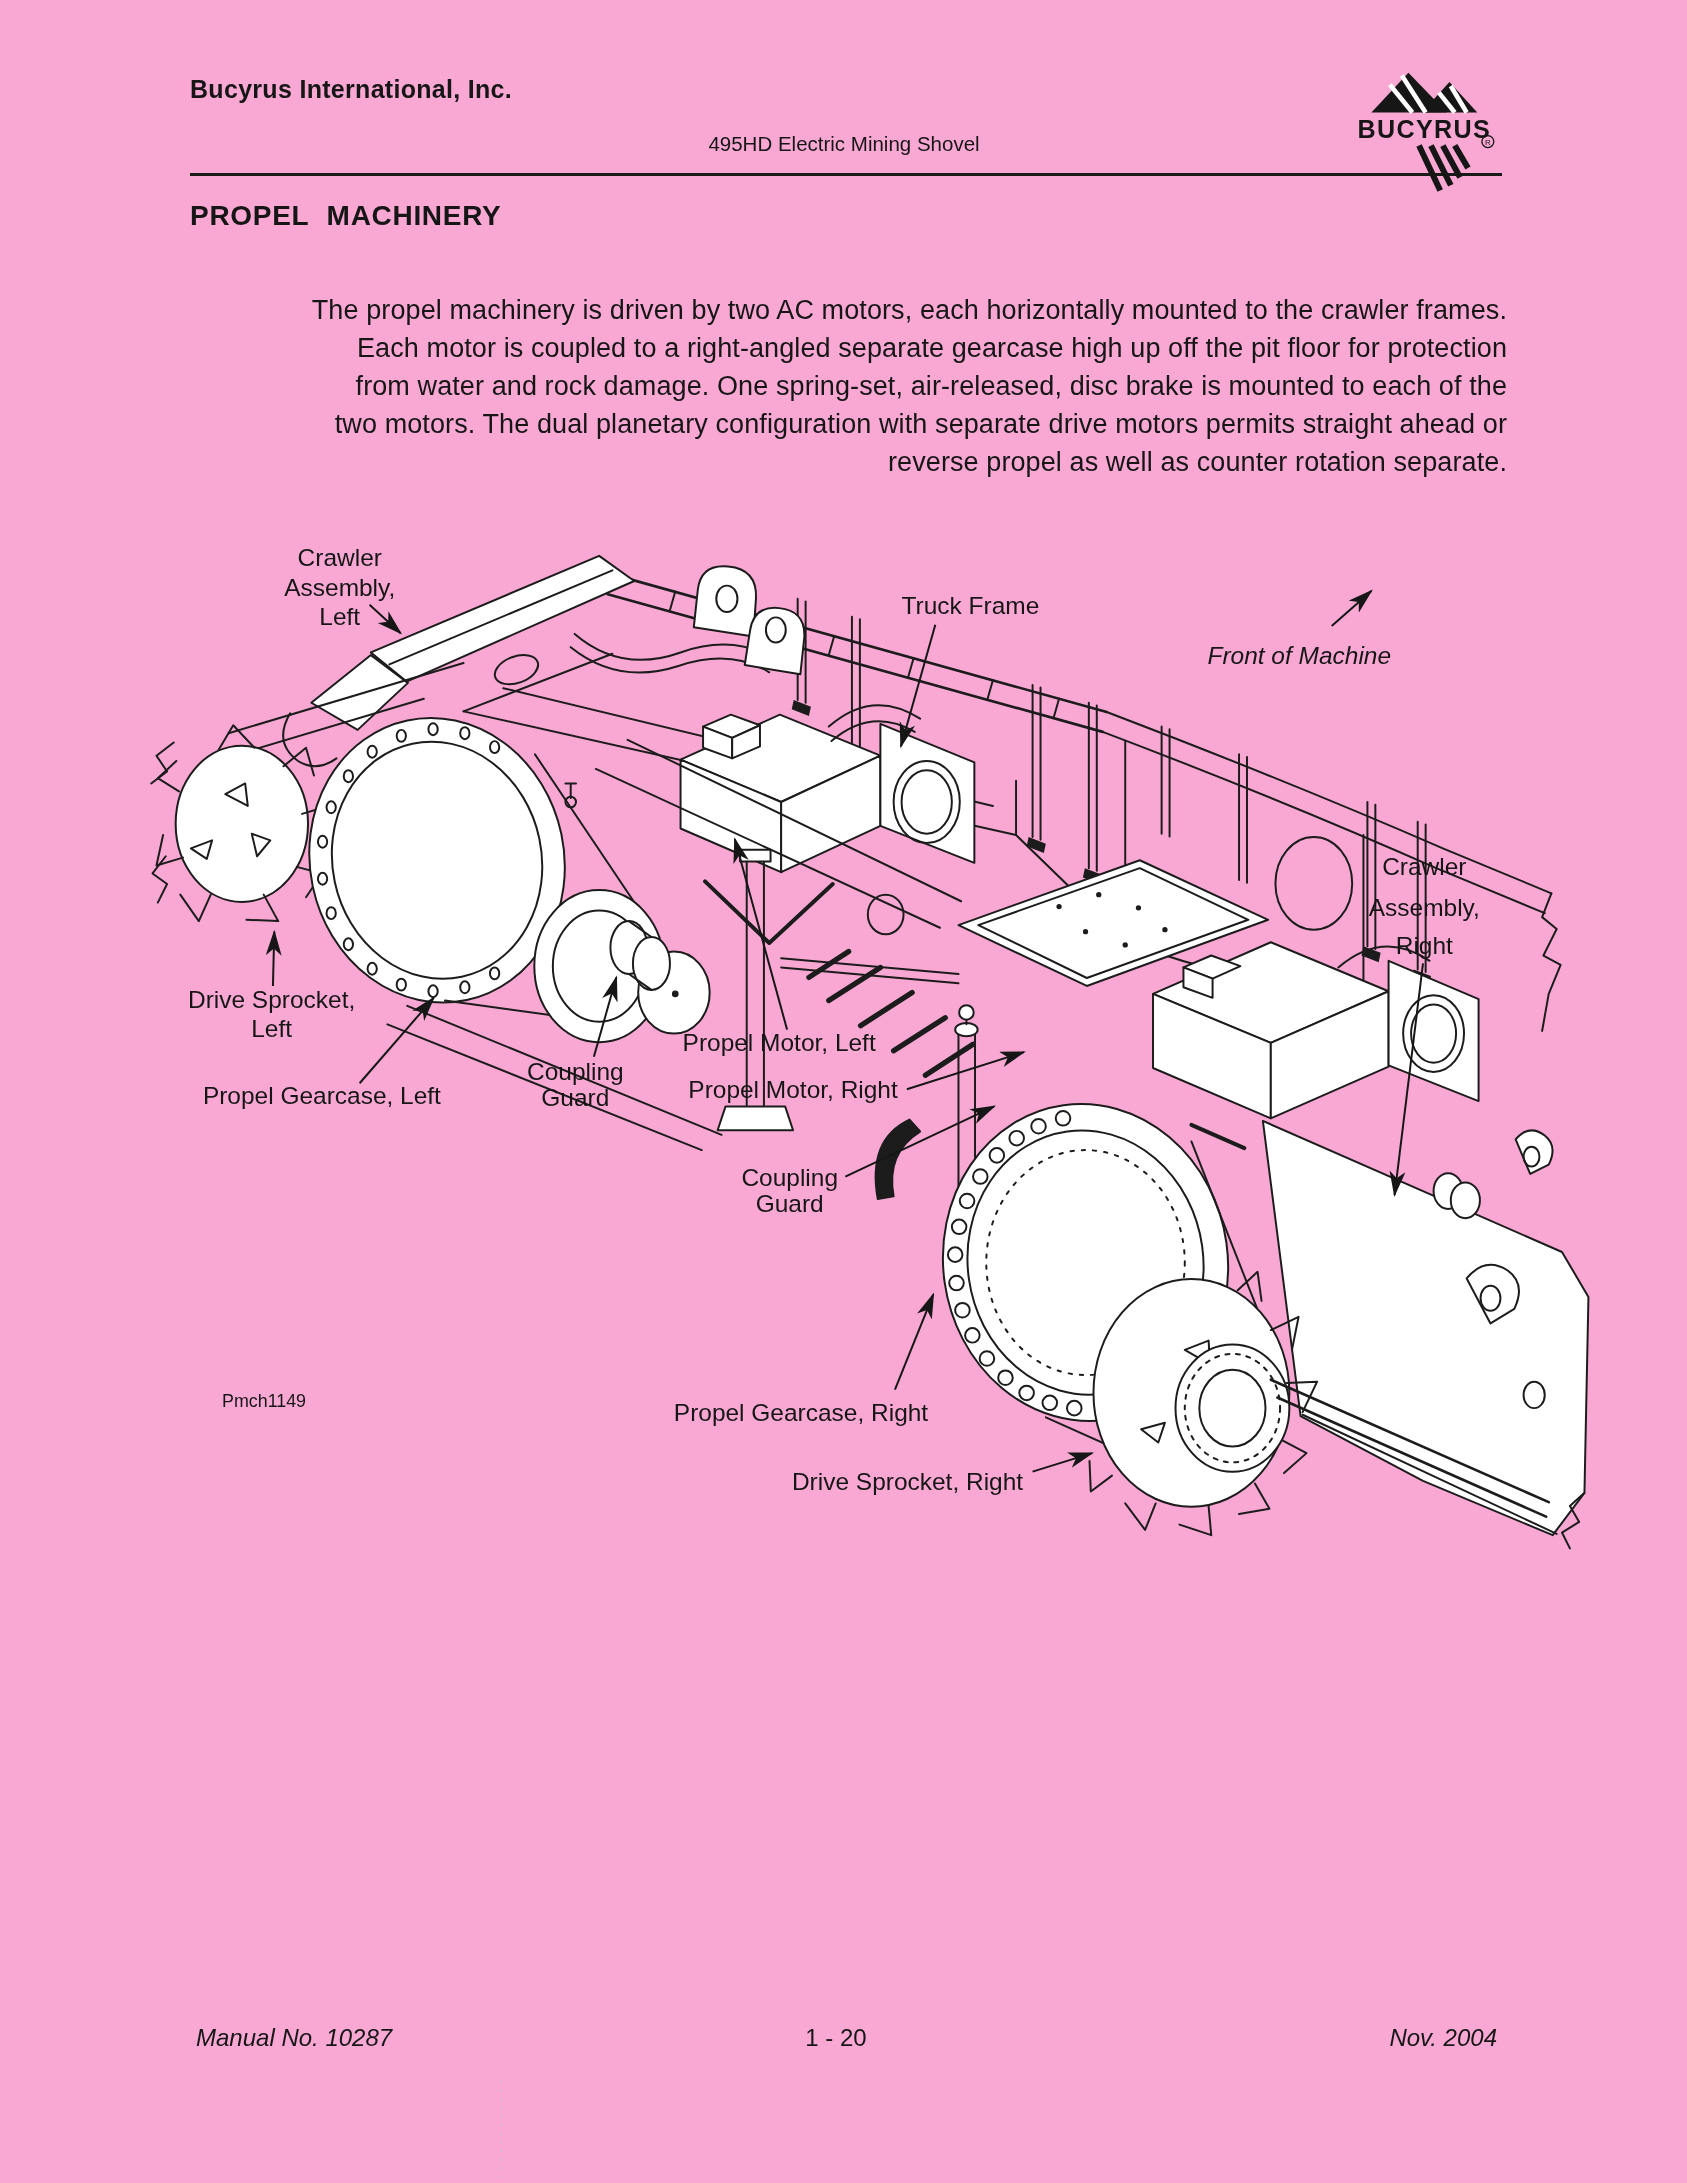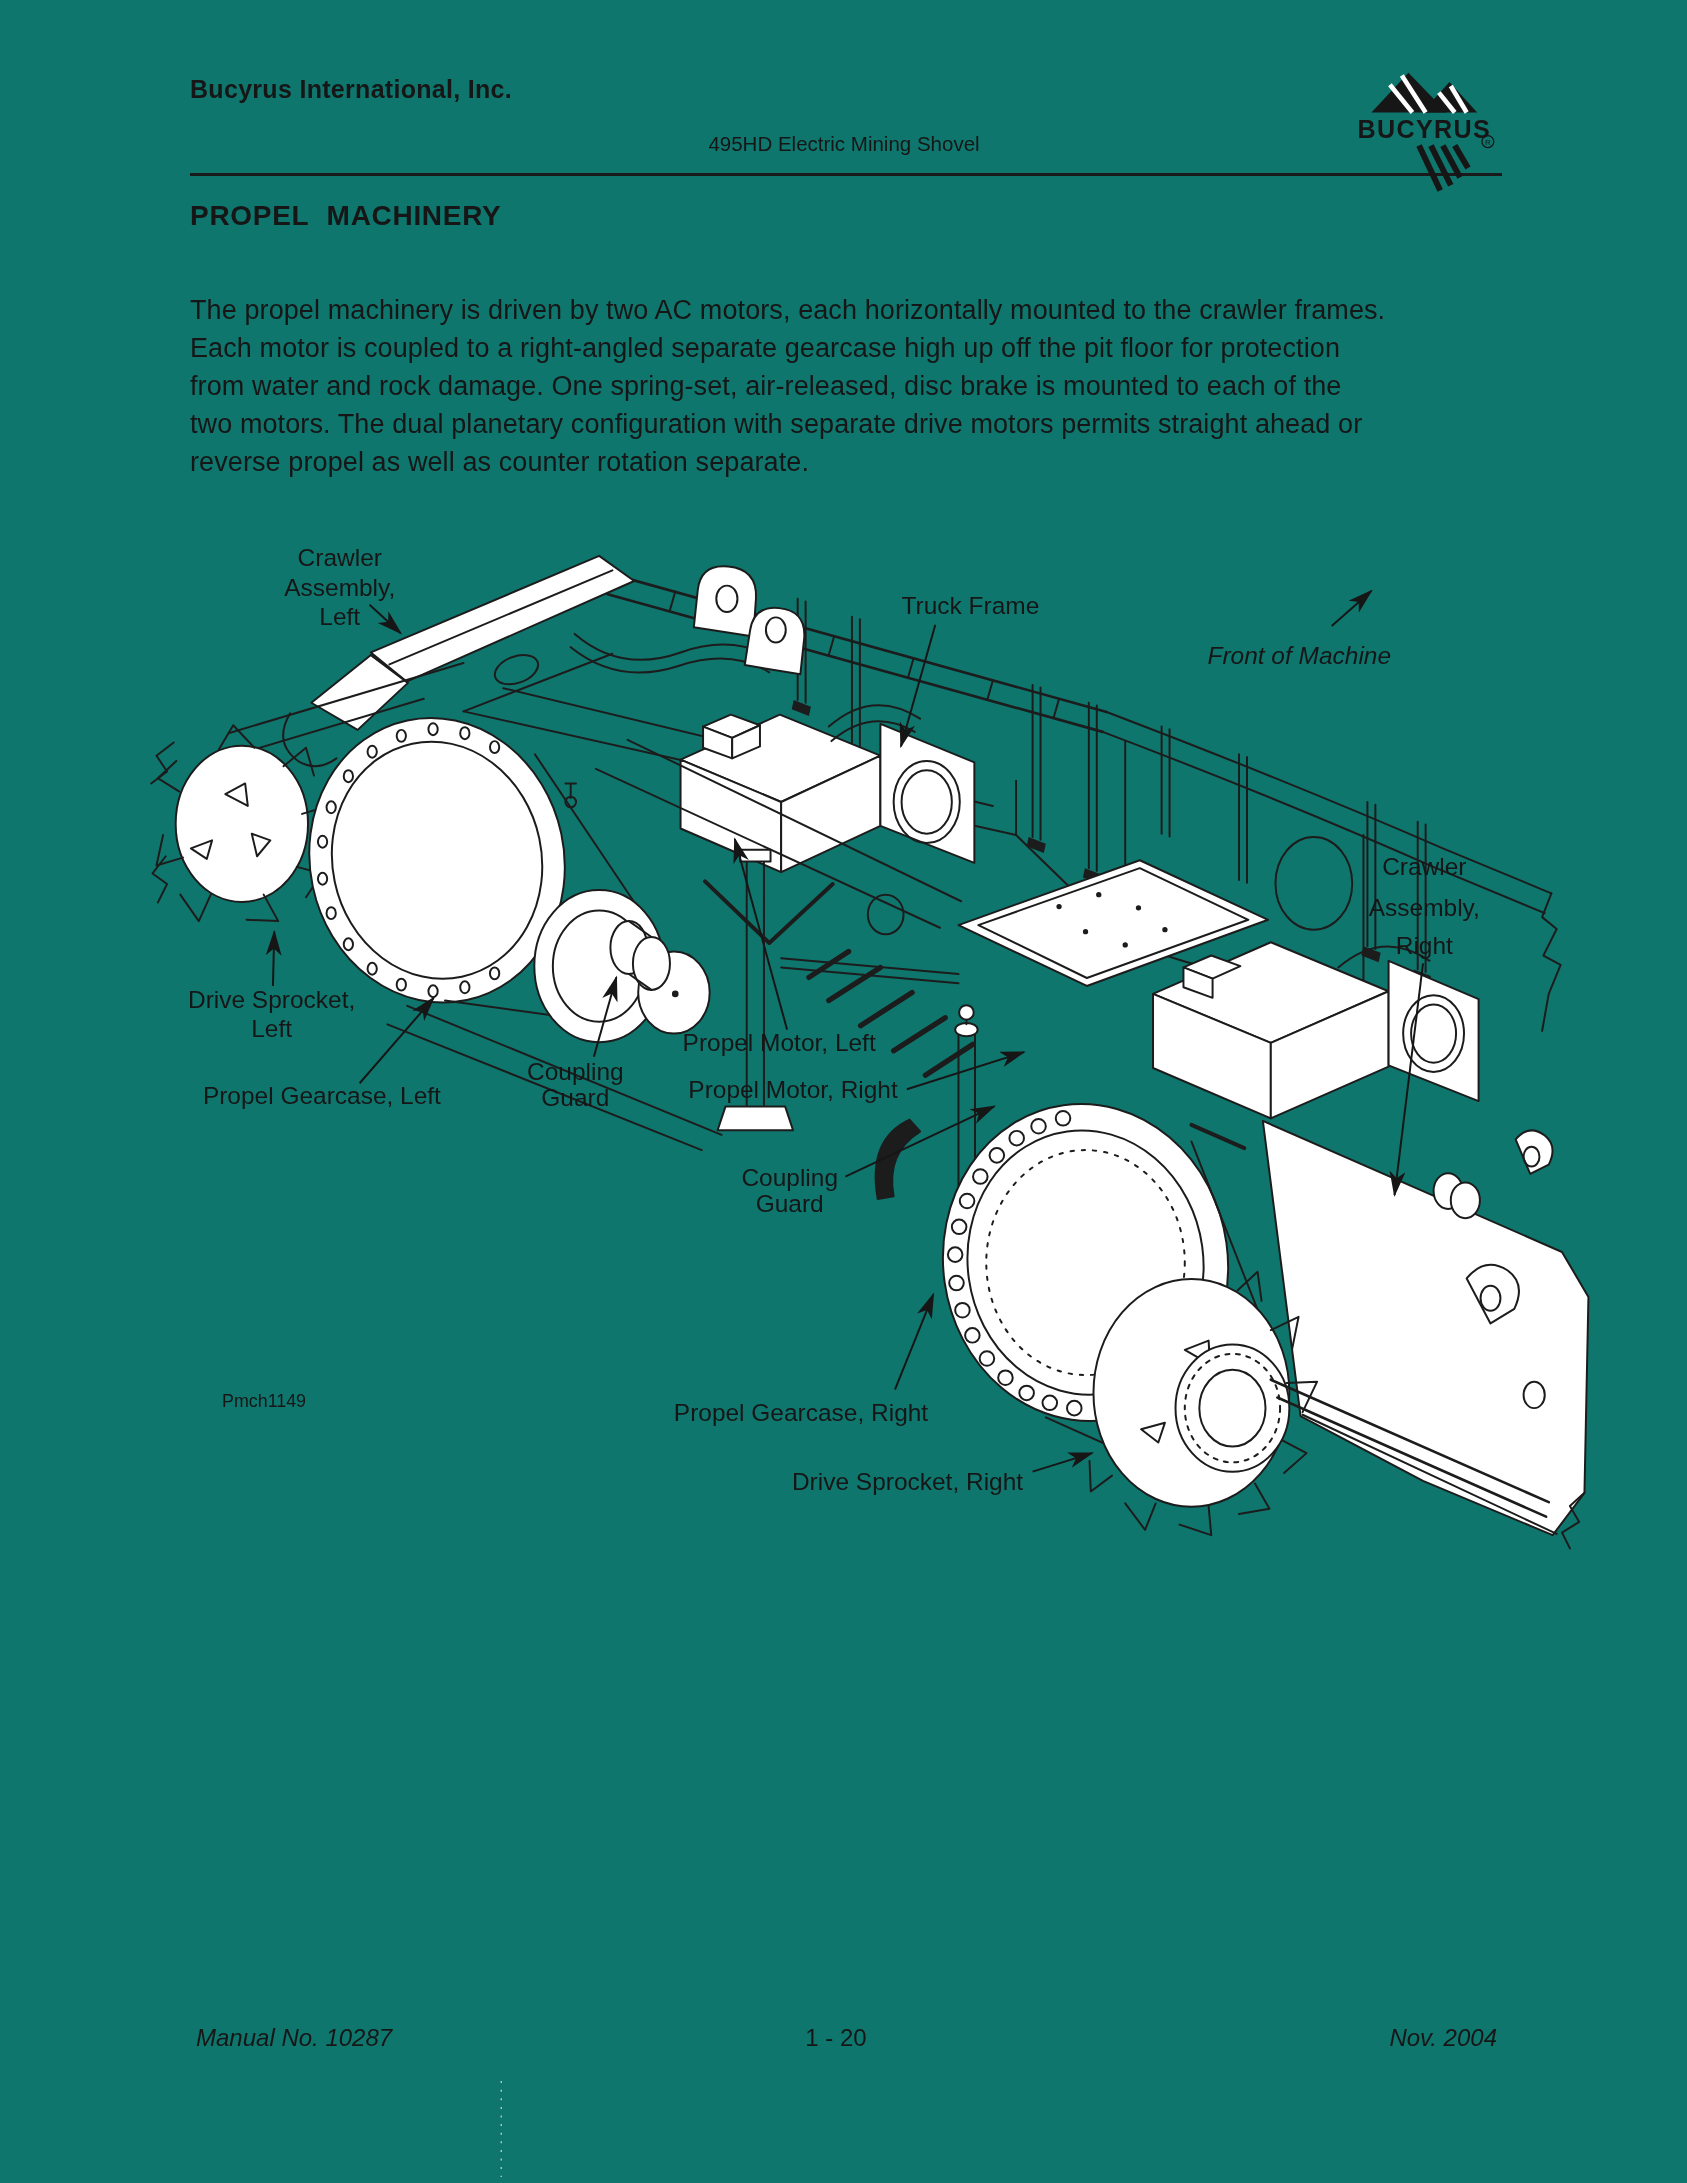--- a/index.html
+++ b/index.html
@@ -1,29 +1,29 @@
 <!DOCTYPE html>
 <html style="font-size:10.6px"><head>
 <meta charset="utf-8">
 <style>
   html,body{margin:0;padding:0;background:#9a9a9a;}
   .page{
     position:relative;
     width:1688px;height:2183px;
-    background:#0f766e;
+    background:#f9a8d4;
     font-family:"Liberation Sans", sans-serif;
     color:#161616;
     overflow:hidden;
   }
   .abs{position:absolute;}
   .company{left:190px;top:75px;font-size:25px;font-weight:bold;letter-spacing:0.3px;}
   .subtitle{left:0;top:132px;width:1688px;text-align:center;font-size:20.5px;}
   .rule{left:190px;top:173px;width:1312px;height:2.6px;background:#1a1a1a;}
   .sect-title{left:190px;top:200px;font-size:28px;font-weight:bold;letter-spacing:0.7px;word-spacing:9.3px;}
-  .para{left:190px;top:291px;width:1317px;font-size:27px;line-height:38px;letter-spacing:0.1px;}
+  .para{left:190px;top:291px;width:1317px;font-size:27px;line-height:38px;letter-spacing:0.1px;text-align:right;}
   .footer{top:2024px;font-size:24px;}
   .foot-left{left:196px;font-style:italic;}
   .foot-center{left:0;width:1672px;text-align:center;}
   .foot-right{right:191px;font-style:italic;}
   svg text{font-family:"Liberation Sans", sans-serif;fill:#161616;}
   .lbl{font-size:37px;}
   .lbl-italic{font-size:37px;font-style:italic;}
   .figcode{font-size:27px;}
   .logotext{font-size:38px;font-weight:bold;letter-spacing:2px;}
 </style>

